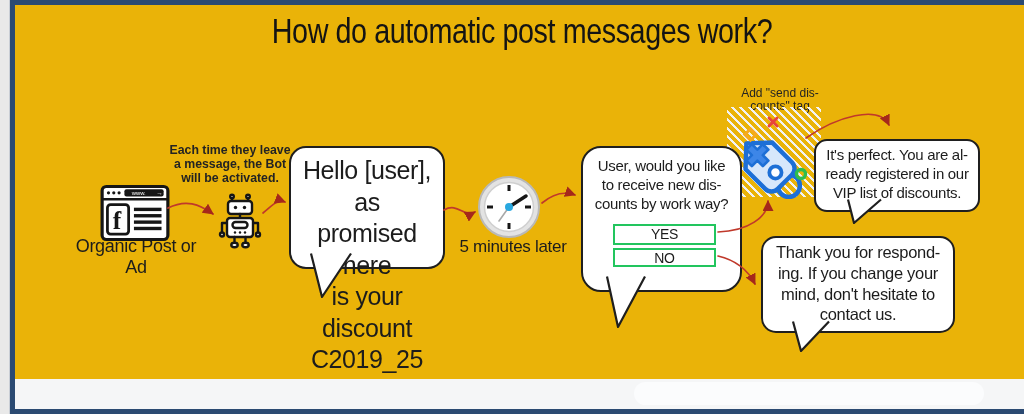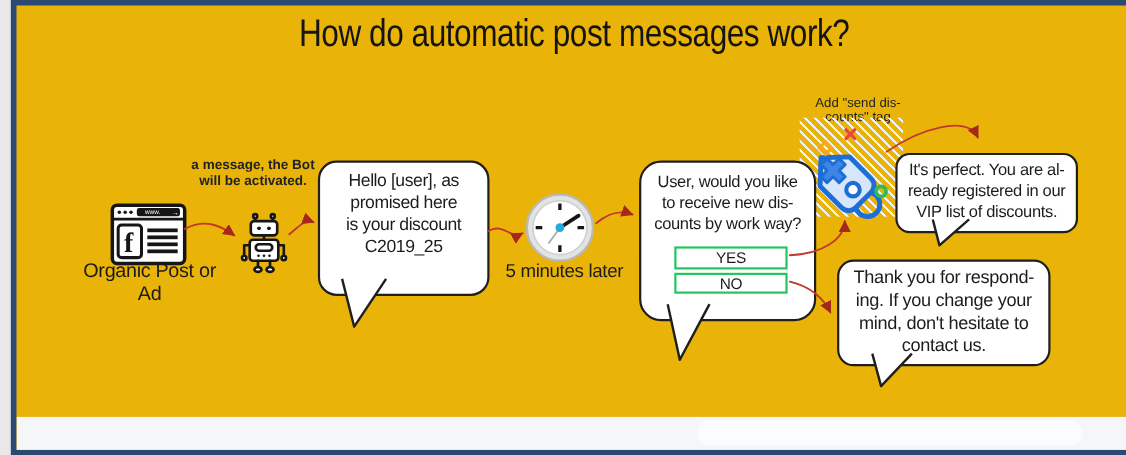--- a/index.html
+++ b/index.html
@@ -10,21 +10,21 @@
   #title{left:0;right:0;top:6px;font-size:35px;font-weight:400;letter-spacing:-0.5px;transform:scaleX(.82);color:#141414;}
   
   .caption{font-weight:600;color:#232323;line-height:1.12;}
   #bot-caption{left:148px;top:139px;width:134px;font-size:12.3px;}
   #tag-caption{left:710px;top:82px;width:110px;font-size:12px;font-weight:500;}
   #post-label{left:58px;top:231px;width:126px;font-size:18px;line-height:1.15;letter-spacing:-0.3px;}
   #delay-label{left:434px;top:232px;width:128px;font-size:17px;letter-spacing:-0.3px;}
   
   .bubble{background:#fff;border:2px solid #1f1f1f;z-index:2;}
   .bubble .ln{line-height:1.26;}
-  #bubble-discount{left:274px;top:141px;width:152px;height:112px;border-radius:17px;font-size:16px;padding-top:7px;letter-spacing:-0.4px;}
+  #bubble-discount{left:274px;top:141px;width:152px;height:112px;border-radius:17px;font-size:25px;padding-top:7px;letter-spacing:-0.4px;}
   #bubble-question{left:566px;top:141px;width:157px;height:133px;border-radius:20px;font-size:15px;padding-top:9px;letter-spacing:-0.3px;}
   #bubble-yes-reply{left:799px;top:134px;width:162px;height:64px;border-radius:13px;font-size:15px;padding-top:5px;letter-spacing:-0.3px;}
   #bubble-no-reply{left:746px;top:231px;width:190px;height:89px;border-radius:15px;font-size:16.5px;padding-top:4px;letter-spacing:-0.3px;}
   .chat-btn{position:absolute;left:30px;width:99px;border:2px solid #22c55e;background:#fff;font-size:14px;text-align:center;line-height:16px;}
   #btn-yes{top:76px;height:17px;}
   #btn-no{top:100px;height:15px;}
   
   .icon{z-index:2;}
   #fb-post-icon{left:85px;top:179px;}
   #bot-icon{left:201px;top:188px;}
@@ -62,20 +62,21 @@
       <rect x="32" y="34" width="26" height="3.2" fill="#161616"></rect>
       <rect x="32" y="40" width="26" height="3.2" fill="#161616"></rect>
     </svg>
   </div>
   <div id="post-label" class="abs ctr">
     <div class="ln">Organic Post or</div>
     <div class="ln">Ad</div>
   </div>
 
   <div id="bot-caption" class="abs ctr caption">
+    <div>Each time they leave</div>
     <div>a message, the Bot</div>
     <div>will be activated.</div>
   </div>
 
   <div id="bot-icon" class="abs icon">
     <svg width="48" height="56" viewBox="0 0 48 56" fill="none" stroke="#161616" stroke-width="2.4" stroke-linejoin="round" stroke-linecap="round">
       <line x1="16" y1="8" x2="16" y2="5"></line>
         <line x1="32" y1="8" x2="32" y2="5"></line>
       <circle cx="16" cy="3.5" r="1.8" fill="#fff"></circle>
         <circle cx="32" cy="3.5" r="1.8" fill="#fff"></circle>

